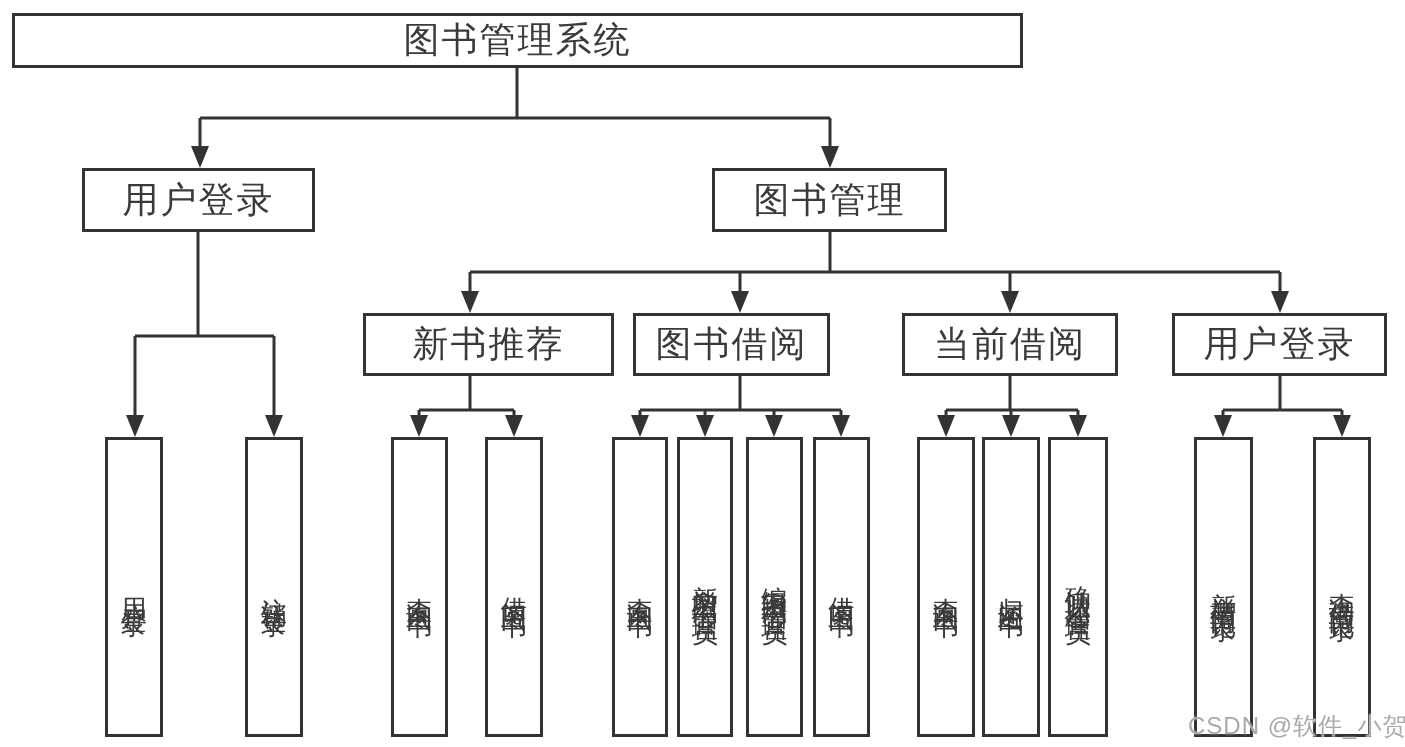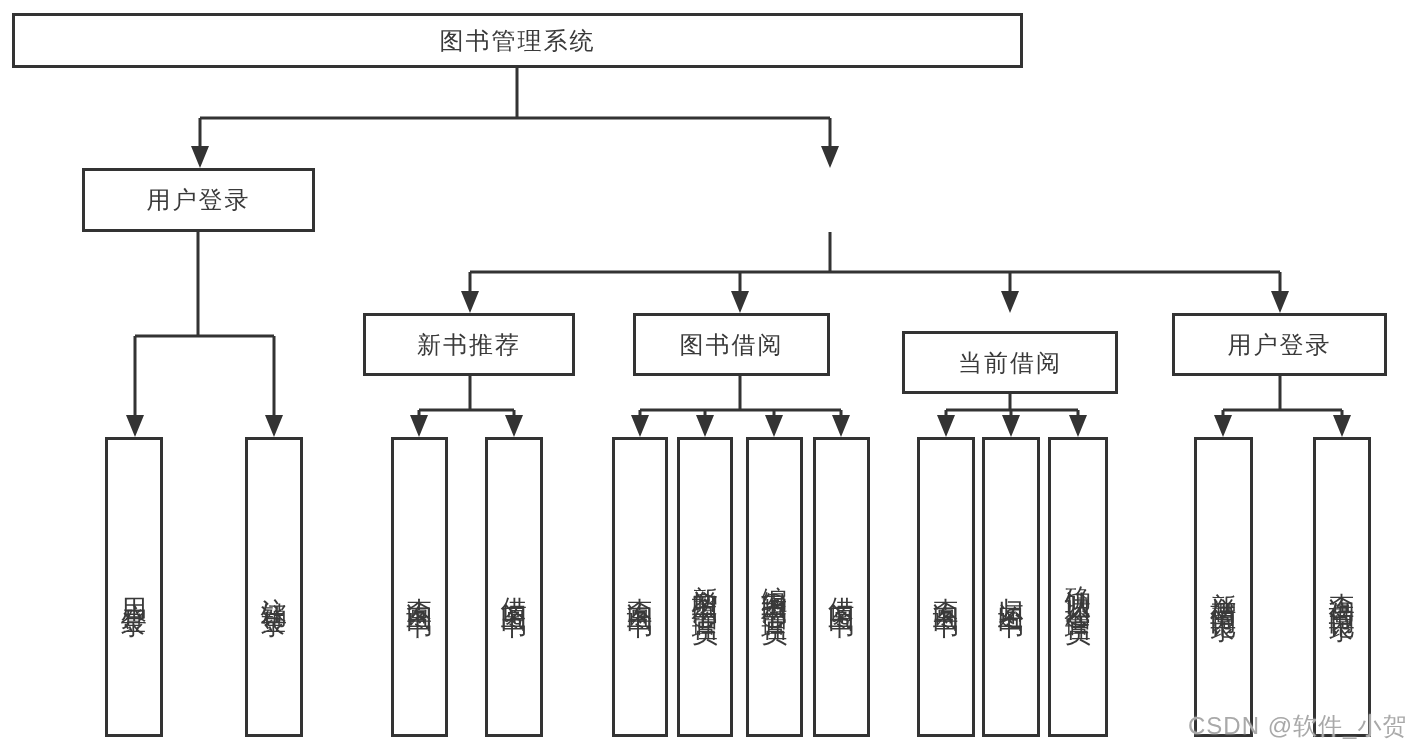--- a/index.html
+++ b/index.html
@@ -23,21 +23,21 @@
   }
   .node {
     position: absolute;
     box-sizing: border-box;
     border: 3px solid #333333;
     background: #ffffff;
     display: flex;
     align-items: center;
     justify-content: center;
     color: #3a3a3a;
-    font-size: 24px;
+    font-size: 36px;
     letter-spacing: 2px;
     white-space: nowrap;
   }
   .leaf {
     position: absolute;
     box-sizing: border-box;
     border: 3px solid #333333;
     background: #ffffff;
     top: 437px;
     height: 300px;
@@ -83,24 +83,25 @@
              M126 415 H144 L135 437 Z M265 415 H283 L274 437 Z
              M410 415 H428 L419 437 Z M505 415 H523 L514 437 Z
              M631 415 H649 L640 437 Z M696 415 H714 L705 437 Z M765 415 H783 L774 437 Z M832 415 H850 L841 437 Z
              M937 415 H955 L946 437 Z M1002 415 H1020 L1011 437 Z M1069 415 H1087 L1078 437 Z
              M1214 415 H1232 L1223 437 Z M1333 415 H1351 L1342 437 Z" fill="#333333" stroke="none"></path>
   </svg>
 
   <div class="node" style="left:12px; top:13px; width:1011px; height:55px;">图书管理系统</div>
 
   <div class="node" style="left:82px; top:168px; width:233px; height:64px;">用户登录</div>
+  <div class="node" style="left:712px; top:168px; width:235px; height:64px;">图书管理</div>
 
-  <div class="node" style="left:363px; top:313px; width:212px; height:63px;">新书推荐</div>
+  <div class="node" style="left:363px; top:313px; width:251px; height:63px;">新书推荐</div>
   <div class="node" style="left:633px; top:313px; width:197px; height:63px;">图书借阅</div>
-  <div class="node" style="left:902px; top:313px; width:216px; height:63px;margin-top:18px;">当前借阅</div>
+  <div class="node" style="left:902px; top:313px; width:216px; height:63px;">当前借阅</div>
   <div class="node" style="left:1172px; top:313px; width:215px; height:63px;">用户登录</div>
 
   <div class="leaf" style="left:105px; width:58px;">
     <span class="vtext">用户登录</span>
   </div>
   <div class="leaf" style="left:245px; width:58px;">
     <span class="vtext">注销登录</span>
   </div>
 
   <div class="leaf" style="left:391px; width:57px;">

